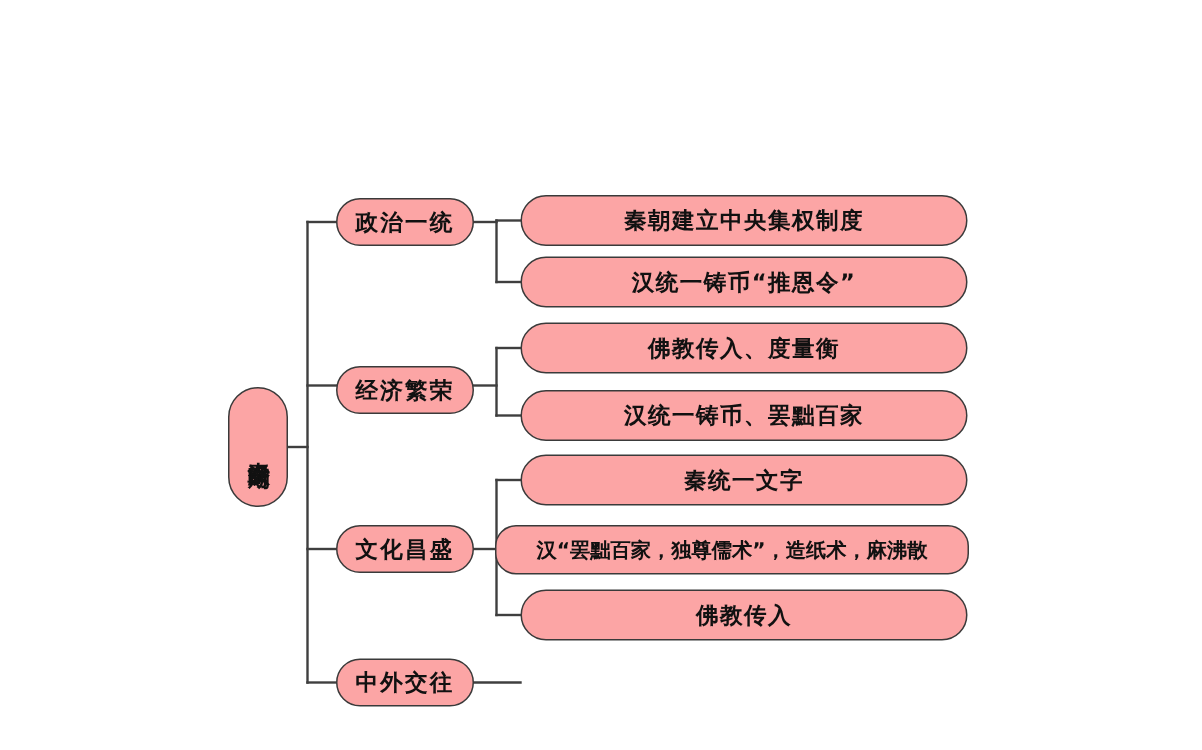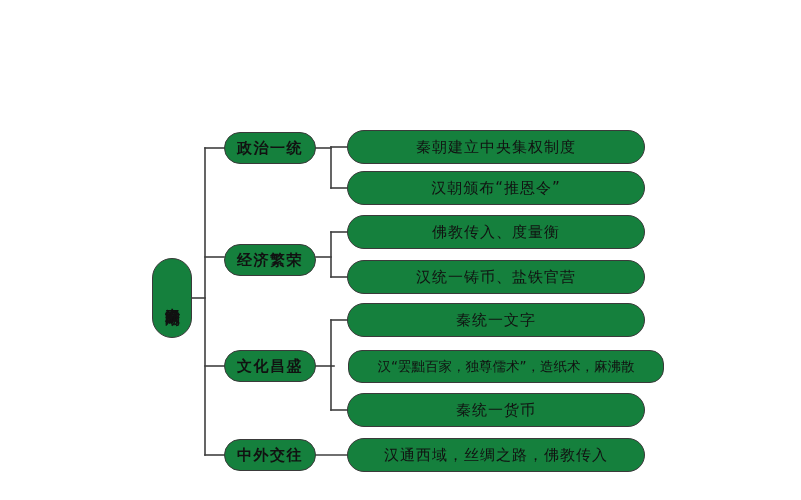--- a/index.html
+++ b/index.html
@@ -7,21 +7,21 @@
     width:801px;height:500px;background:#ffffff;
     font-family:"DejaVu Sans","Liberation Sans",sans-serif;
     overflow:hidden;
   }
   #diagram{position:relative;width:801px;height:500px;background:#ffffff;}
   svg#connectors{position:absolute;left:0;top:0;width:801px;height:500px;}
 
   .node{
     position:absolute;
     box-sizing:border-box;
-    background:#15803d;
+    background:#fca5a5;
     border:1.6px solid #3a3a3a;
     display:flex;align-items:center;justify-content:center;
     color:#111111;
     letter-spacing:0.5px;
     white-space:nowrap;
     text-align:right;
   }
 
   
   .node.root{
@@ -42,25 +42,25 @@
     font-size:15px;
     font-weight:600;
     letter-spacing:1.5px;
   }
 
   
   .node.leaf{
     left:347px;width:298px;height:34px;
     border-radius:17px;
     font-size:15px;
-    font-weight:400;
+    font-weight:700;
     letter-spacing:1px;
   }
   .node.leaf.wide{
-    left:348px;width:316px;height:33px;
+    left:330px;width:316px;height:33px;
     border-radius:14px;
     font-size:13.5px;
     letter-spacing:0px;
   }
 </style>
 </head>
 <body>
 
 <div id="diagram">
 
@@ -97,24 +97,23 @@
   </svg>
 
   <div class="node root">秦汉时期</div>
 
   <div class="node cat" style="top:132px">政治一统</div>
   <div class="node cat" style="top:244px">经济繁荣</div>
   <div class="node cat" style="top:350px">文化昌盛</div>
   <div class="node cat" style="top:439px">中外交往</div>
 
   <div class="node leaf" style="top:130px">秦朝建立中央集权制度</div>
-  <div class="node leaf" style="top:171px">汉朝颁布“推恩令”</div>
+  <div class="node leaf" style="top:171px">汉统一铸币“推恩令”</div>
 
   <div class="node leaf" style="top:215px">佛教传入、度量衡</div>
-  <div class="node leaf" style="top:260px">汉统一铸币、盐铁官营</div>
+  <div class="node leaf" style="top:260px">汉统一铸币、罢黜百家</div>
 
   <div class="node leaf" style="top:303px">秦统一文字</div>
   <div class="node leaf wide" style="top:350px">汉“罢黜百家，独尊儒术”，造纸术，麻沸散</div>
-  <div class="node leaf" style="top:393px">秦统一货币</div>
+  <div class="node leaf" style="top:393px">佛教传入</div>
 
-  <div class="node leaf" style="top:438px">汉通西域，丝绸之路，佛教传入</div>
 
 </div>
 
 </body></html>

